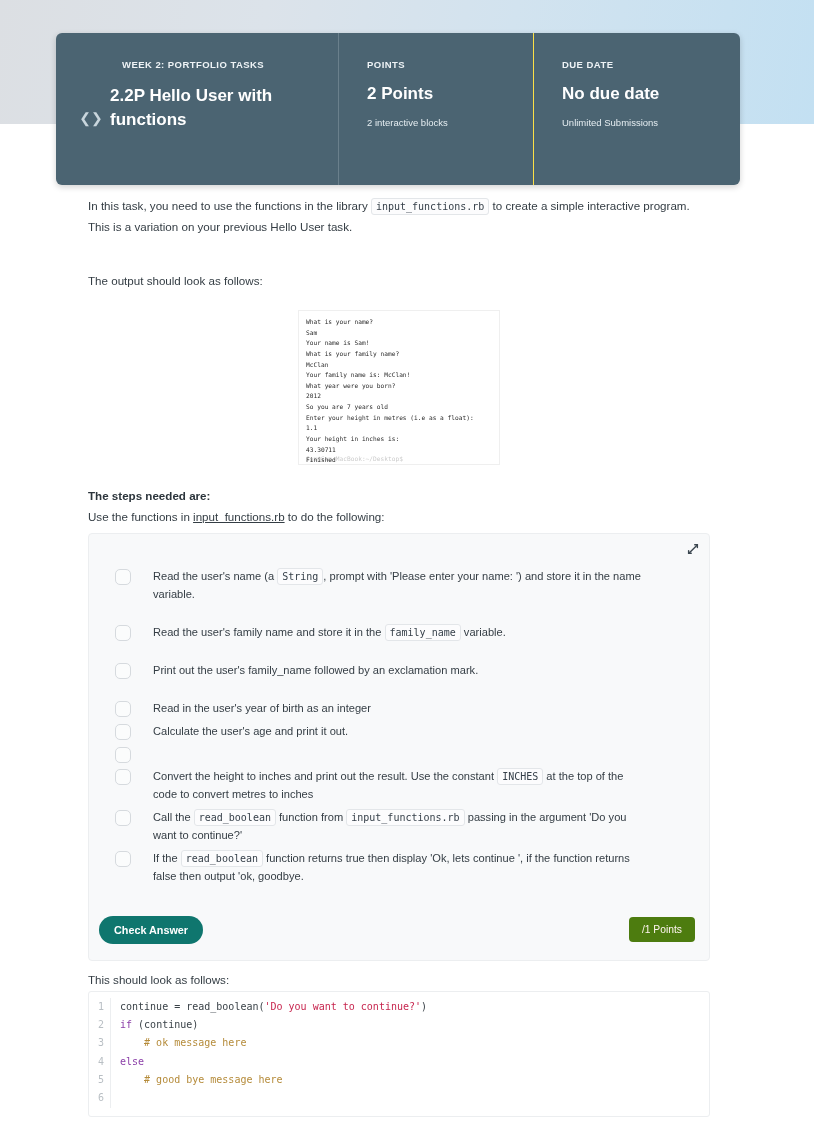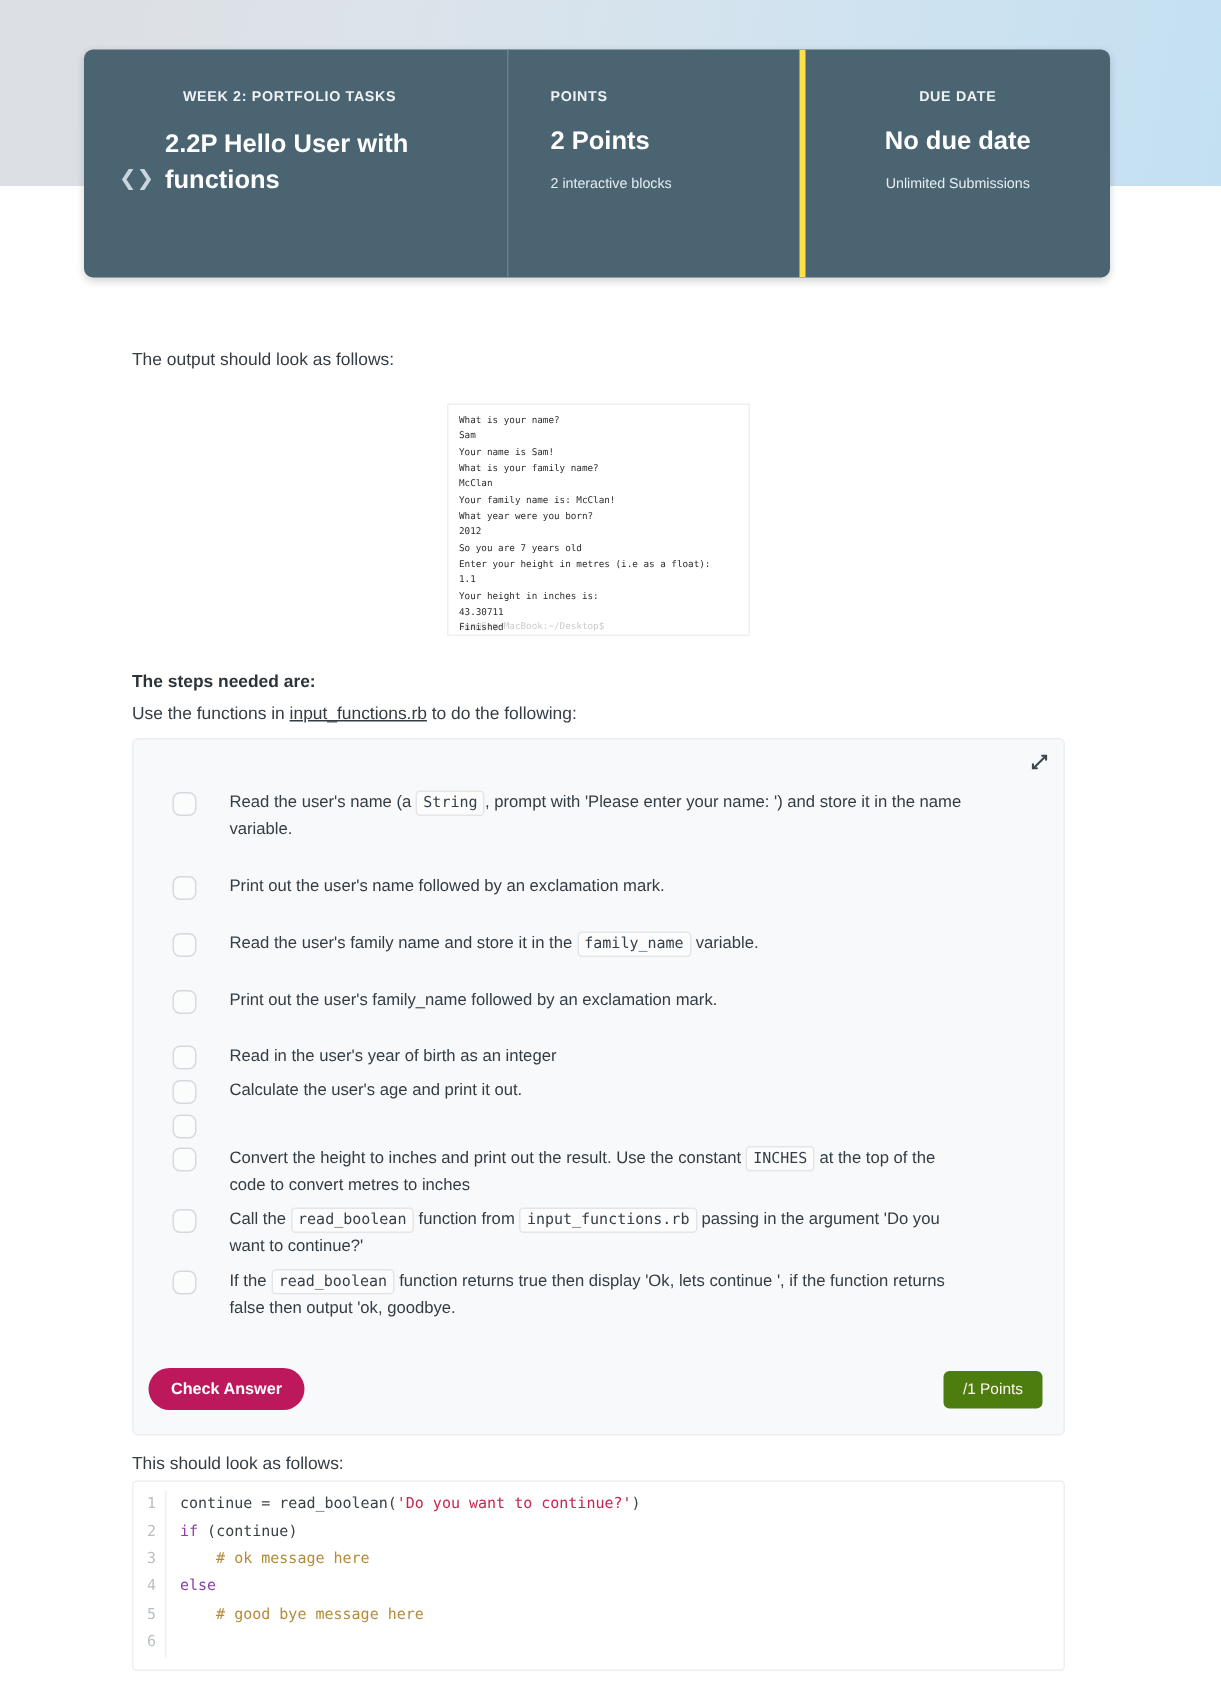--- a/index.html
+++ b/index.html
@@ -27,21 +27,21 @@
     background: #4b6472;
     border-radius: 6px;
     box-shadow: 0 2px 6px rgba(0,0,0,.18);
     display: flex;
     color: #ffffff;
     overflow: hidden;
   }
   .hc-col { padding: 26px 0 0 0; position: relative; }
   .hc-col.first { width: 282px; padding-left: 16px; }
   .hc-col.mid { width: 195px; border-left: 1px solid #6a808c; padding-left: 28px; }
-  .hc-col.last { width: 179px; border-left: 4px solid #fde047; padding-left: 28px; text-align: center; }
+  .hc-col.last { width: 179px; border-left: 1px solid #fde047; padding-left: 28px; }
 
   .hc-eyebrow {
     font-size: 9.5px; letter-spacing: .45px; font-weight: 700;
     color: #eef3f6; text-transform: uppercase; margin-bottom: 14px;
   }
   .hc-col.first .hc-eyebrow { margin-left: 50px; }
   .hc-title-row { display: flex; align-items: flex-start; }
   .code-glyph {
     font-size: 14px; color: #c9d6dd; width: 38px; flex: none;
     margin-top: 26px; text-align: center; font-family: "Liberation Sans", sans-serif;
@@ -127,21 +127,21 @@
   .task-text {
     font-size: 11.1px; line-height: 1.62; color:#343d44;
     margin-left: 22px; width: 490px;
   }
   .panel-footer {
     display:flex; align-items:center; justify-content:space-between;
     padding: 16px 14px 16px 10px;
     margin-top: 14px;
   }
   .btn-check {
-    background:#be185d; color:#fff; border:none;
+    background:#0f766e; color:#fff; border:none;
     font-family:"Liberation Sans", sans-serif;
     font-size: 10.8px; font-weight: 700;
     padding: 8px 15px; border-radius: 14px; cursor:pointer;text-align:right;
   }
   .points-badge {
     background:#4d7c0f; color:#fff5f1;
     font-size: 10.3px; padding: 7px 13px; border-radius: 4px;
   }
 
   
@@ -190,20 +190,25 @@
   <div class="hc-col last">
     <div class="hc-eyebrow">DUE DATE</div>
     <div class="hc-big">No due date</div>
     <div class="hc-sub">Unlimited Submissions</div>
   </div>
 
 </div>
 
 <div class="content">
 
+  <p class="para">
+    <span>In this task, you need to use the functions in the library</span>
+    <code class="inline">input_functions.rb</code>
+    <span>to create a simple interactive program. This is a variation on your previous Hello User task.</span>
+  </p>
 
   <p class="para second">The output should look as follows:</p>
 
   <div class="terminal-wrap">
     <div class="terminal">
       <pre>What is your name?
 Sam
 Your name is Sam!
 What is your family name?
 McClan
@@ -240,24 +245,20 @@
       </svg>
     </span>
 
     <div class="task-list">
         <div class="task-row tall">
           <span class="checkbox"></span>
           <div class="task-text">Read the user's name (a <code class="inline">String</code>, prompt with 'Please enter your name: ') and store it in the name variable.</div>
         </div>
         <div class="task-row tall">
           <span class="checkbox"></span>
-          <div class="task-text">Print out the user's name followed by an exclamation mark.</div>
-        </div>
-        <div class="task-row tall">
-          <span class="checkbox"></span>
           <div class="task-text">Read the user's family name and store it in the <code class="inline">family_name</code> variable.</div>
         </div>
         <div class="task-row tall">
           <span class="checkbox"></span>
           <div class="task-text">Print out the user's family_name followed by an exclamation mark.</div>
         </div>
         <div class="task-row short">
           <span class="checkbox"></span>
           <div class="task-text">Read in the user's year of birth as an integer</div>
         </div>

